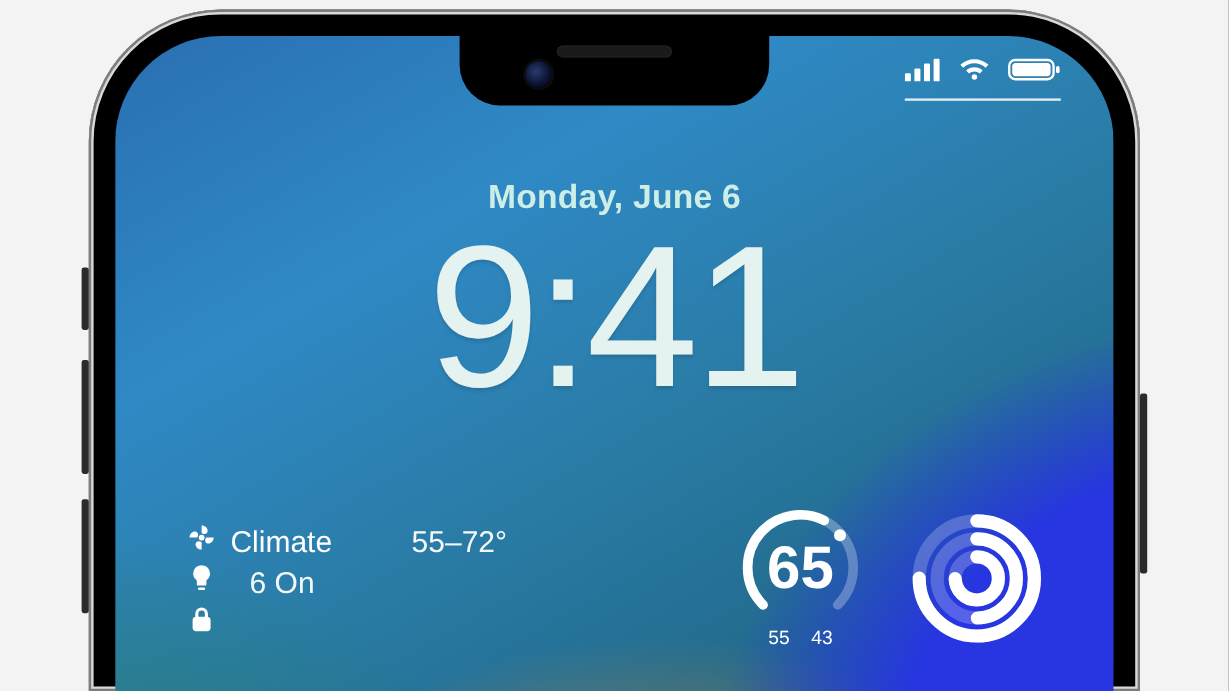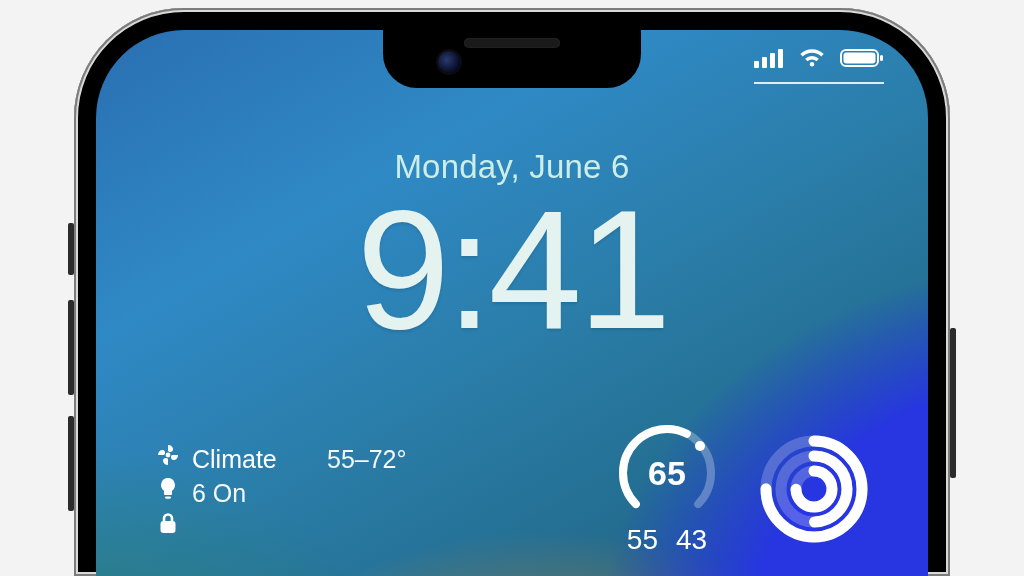--- a/index.html
+++ b/index.html
@@ -107,22 +107,22 @@
   
   .datetime {
     position: absolute;
     top: 118px;
     left: 0;
     right: 0;
     text-align: center;
     color: #e6f4f1;
   }
   .date-line {
-    font-size: 33px;
-    font-weight: 400;
+    font-size: 28px;
+    font-weight: 700;
     letter-spacing: 0.2px;
     color: #cceee6;
   }
   .time-line {
     font-size: 168px;
     line-height: 1;
     font-weight: 400;
     letter-spacing: -4px;
     color: #e5f3f0;
     margin-top: 0px;
@@ -151,21 +151,21 @@
     gap: 10px;
   }
   .home-widget .row .icon {
     width: 28px;
     text-align: center;
     display: inline-flex;
     align-items: center;
     justify-content: center;
   }
   .home-widget .label { width: 125px; }
-  .home-widget .value { opacity: 0.95; }
+  .home-widget .value { opacity: 0.95; margin-left: 16px; }
 
   .weather-widget {
     margin-left: auto;
     display: flex;
     flex-direction: column;
     align-items: center;
     gap: 0px;
     position: relative;
     margin-right: 40px;
   }
@@ -174,26 +174,26 @@
     width: 102px;
     height: 102px;
   }
   .weather-dial svg { position: absolute; inset: 0; }
   .weather-center {
     position: absolute;
     inset: 0;
     display: flex;
     align-items: center;
     justify-content: center;
-    font-size: 34px;
+    font-size: 50px;
     font-weight: 600;
   }
   .weather-range {
     margin-top: 0px;
-    font-size: 28px;
+    font-size: 16px;
     font-weight: 500;
     display: flex;
     gap: 18px;
   }
 
   .activity-widget {
     width: 112px;
     height: 112px;
     position: relative;
   }

